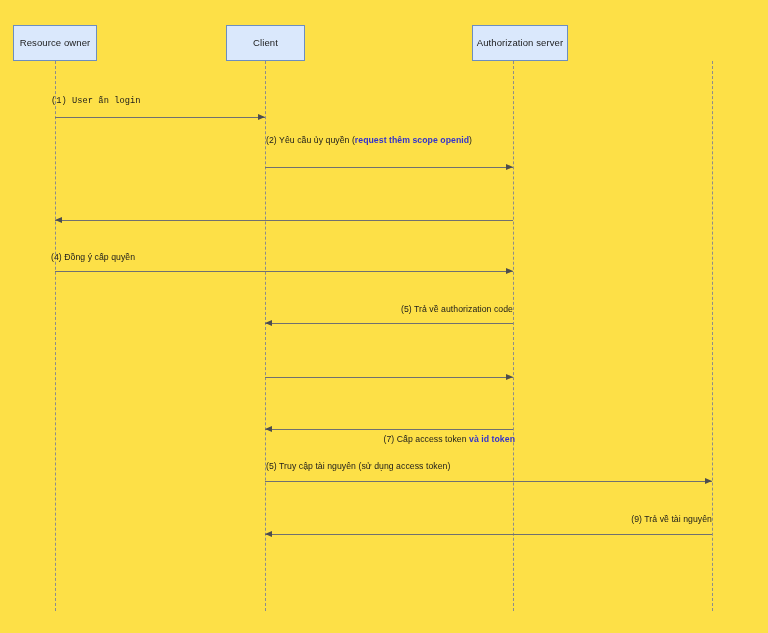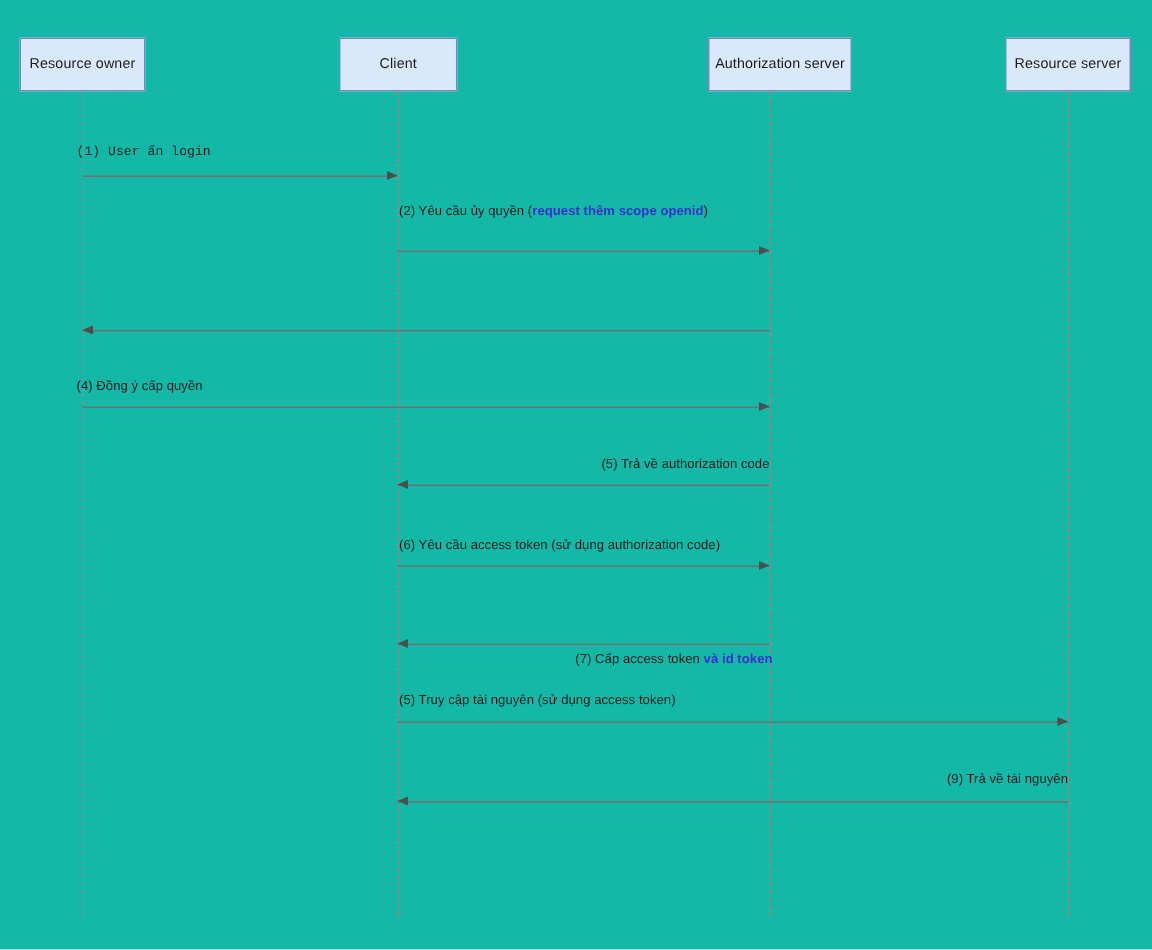--- a/index.html
+++ b/index.html
@@ -7,21 +7,21 @@
     padding: 0;
     background: #ffffff;
   }
   body {
     font-family: "Liberation Sans", "DejaVu Sans", sans-serif;
   }
   #diagram-root {
     position: relative;
     width: 768px;
     height: 633px;
-    background: #14b8a6;
+    background: #fde047;
     overflow: hidden;
   }
   .lifeline-box {
     position: absolute;
     box-sizing: border-box;
     background: #dae8fc;
     border: 1px solid #6c8ebf;
     display: flex;
     align-items: center;
     justify-content: center;
@@ -80,23 +80,20 @@
 
   <div class="lifeline-box" style="left:13px; top:25px; width:84px; height:36px;">
     <span>Resource owner</span>
   </div>
   <div class="lifeline-box" style="left:226px; top:25px; width:79px; height:36px;">
     <span>Client</span>
   </div>
   <div class="lifeline-box" style="left:472px; top:25px; width:96px; height:36px;">
     <span>Authorization server</span>
   </div>
-  <div class="lifeline-box" style="left:670px; top:25px; width:84px; height:36px;">
-    <span>Resource server</span>
-  </div>
 
   <div class="lifeline-line" style="left:55px; top:61px; height:550px;"></div>
   <div class="lifeline-line" style="left:265px; top:61px; height:550px;"></div>
   <div class="lifeline-line" style="left:513px; top:61px; height:550px;"></div>
   <div class="lifeline-line" style="left:712px; top:61px; height:550px;"></div>
 
   <div class="msg-label align-left" style="left:51px; top:97px;font-family:Liberation Mono, monospace;">
     <span>(1) User ấn login</span>
   </div>
   <div class="msg-line" style="left:55px; top:117px; width:210px;"></div>
@@ -116,23 +113,20 @@
   </div>
   <div class="msg-line" style="left:55px; top:271px; width:458px;"></div>
   <div class="msg-arrow right" style="left:506px; top:267.5px;"></div>
 
   <div class="msg-label align-right" style="left:313px; top:305px; width:200px;">
     <span>(5) Trả về authorization code</span>
   </div>
   <div class="msg-line" style="left:265px; top:323px; width:248px;"></div>
   <div class="msg-arrow left" style="left:265px; top:319.5px;"></div>
 
-  <div class="msg-label align-left" style="left:266px; top:359px;">
-    <span>(6) Yêu cầu access token (sử dụng authorization code)</span>
-  </div>
   <div class="msg-line" style="left:265px; top:377px; width:248px;"></div>
   <div class="msg-arrow right" style="left:506px; top:373.5px;"></div>
 
   <div class="msg-label align-right" style="left:313px; top:411px; width:202px;margin-top:24px;">
     <span>(7) Cấp access token </span><span class="hl">và id token</span>
   </div>
   <div class="msg-line" style="left:265px; top:429px; width:248px;"></div>
   <div class="msg-arrow left" style="left:265px; top:425.5px;"></div>
 
   <div class="msg-label align-left" style="left:266px; top:462px;">

